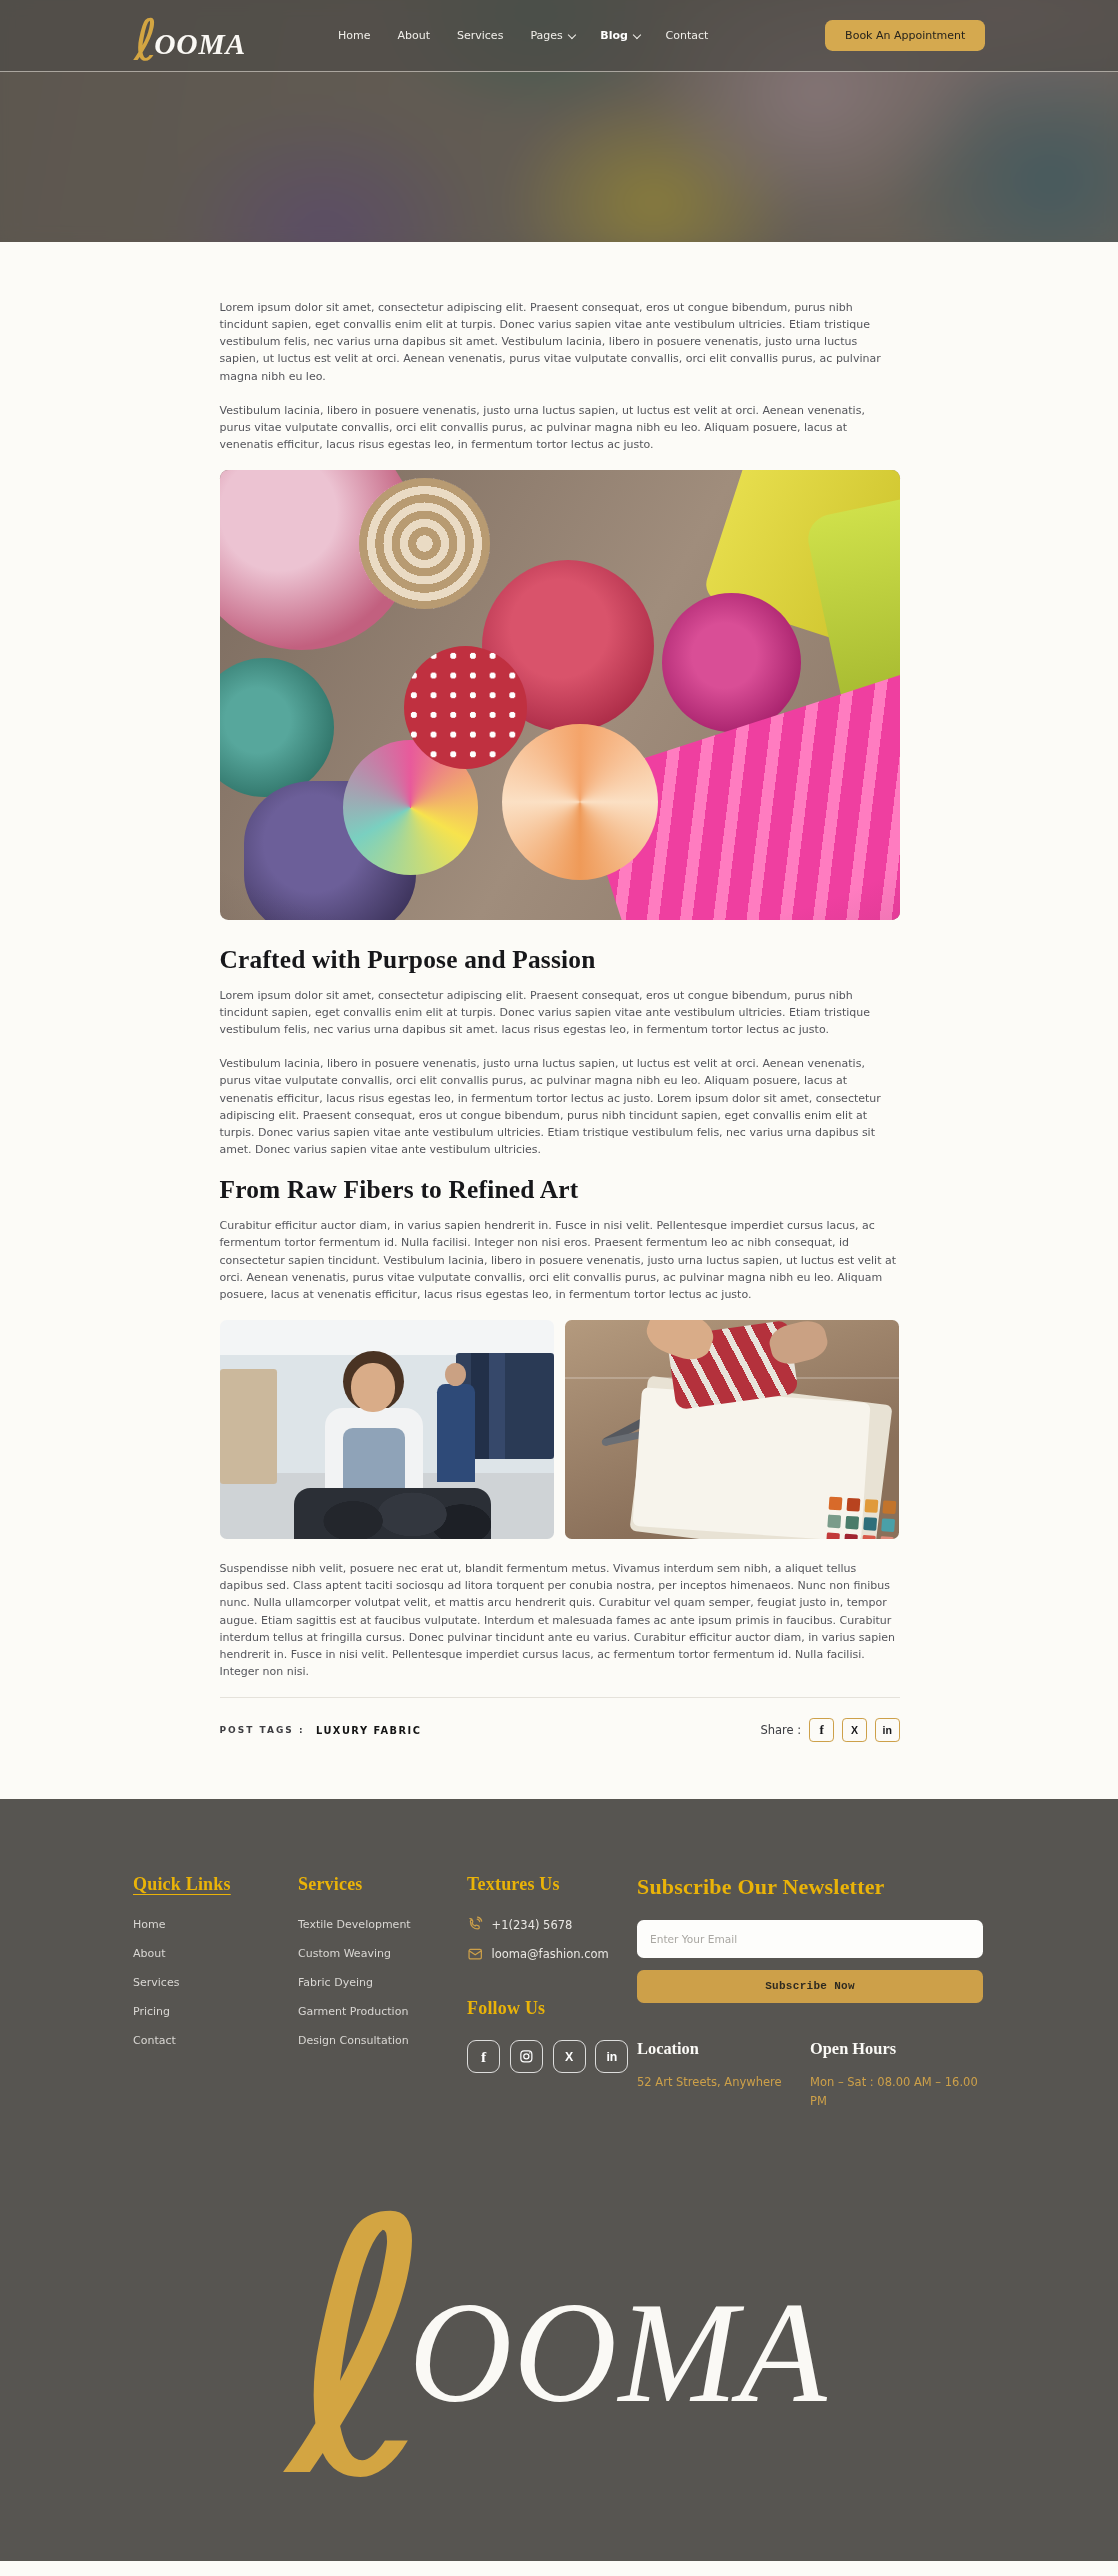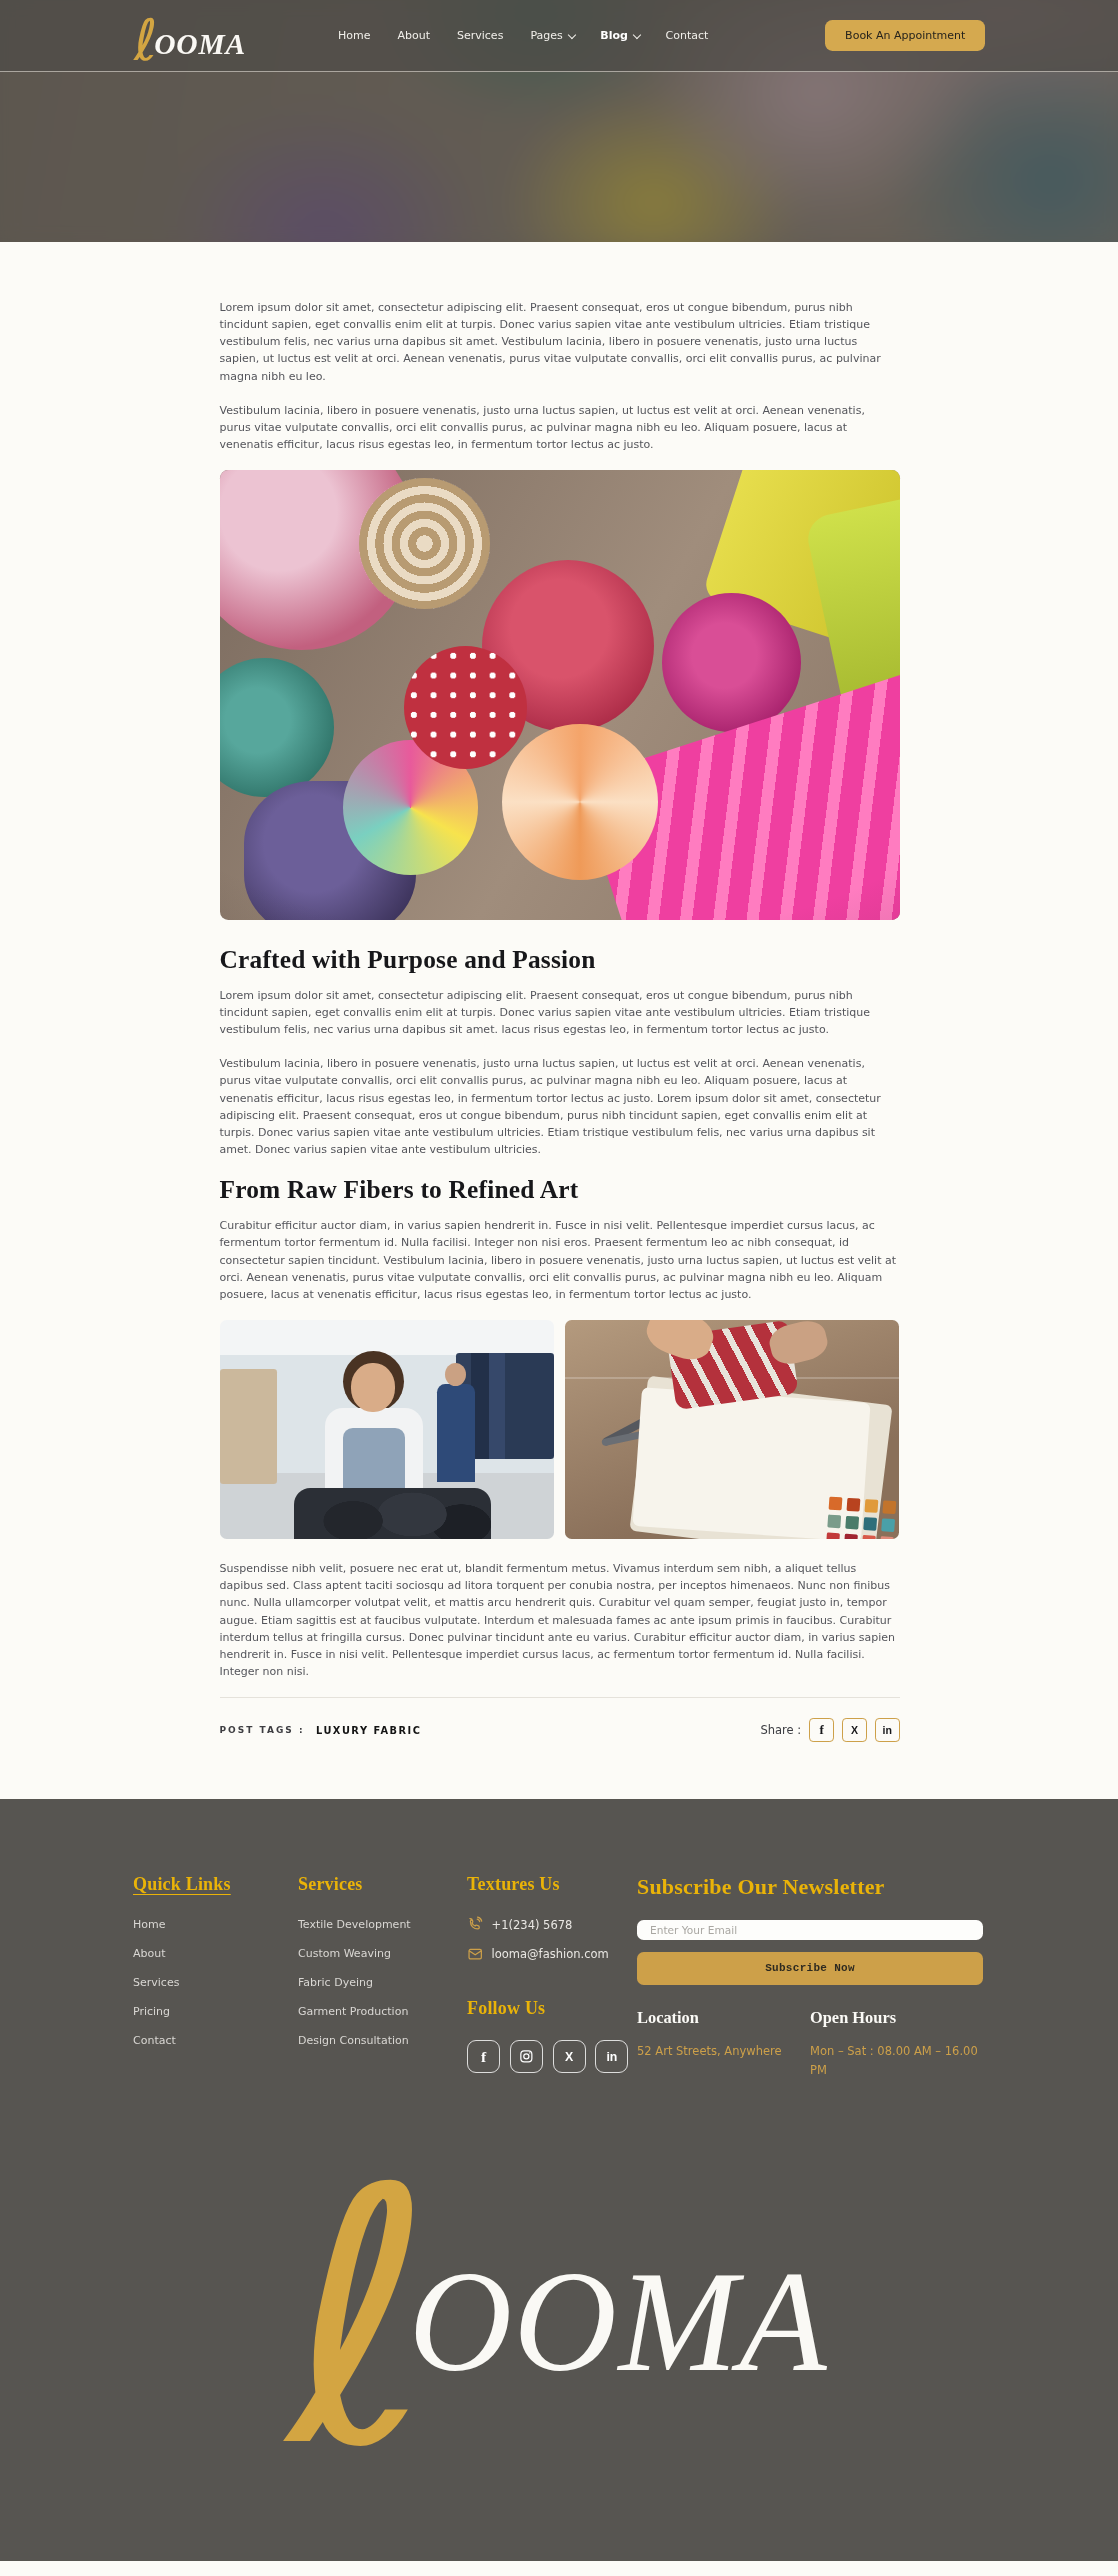--- a/index.html
+++ b/index.html
@@ -113,26 +113,26 @@
   .col-services { width:169px; }
   .col-contact { width:170px; }
   .col-news { width:346px; }
   .contact-row { display:flex; align-items:center; gap:8.2px; margin-bottom:13px; color:#E9E7E3; font-size:11.5px; }
   .follow-h { margin-top:36px !important; }
   .social-row { display:flex; gap:9.8px; }
   .social-btn { width:33px; height:33px; border:1.2px solid rgba(255,255,255,.8); border-radius:9px; background:transparent;
     display:flex; align-items:center; justify-content:center; color:#fff; font-size:12.3px; font-weight:700; cursor:pointer; }
   .social-btn .fb { font-family:"Liberation Serif",serif; font-size:15.6px; }
   .news-h { font-size:22px !important; margin-bottom:19.7px !important; }
-  .news-input { width:346px; height:20px; border:none; border-radius:6.6px; background:#FDFDFB; padding:0 13px; font-size:10.6px; color:#333; font-family:"DejaVu Sans",sans-serif; }
+  .news-input { width:346px; height:38px; border:none; border-radius:6.6px; background:#FDFDFB; padding:0 13px; font-size:10.6px; color:#333; font-family:"DejaVu Sans",sans-serif; }
   .news-input::placeholder { color:#A9A7A2; }
   .news-btn { width:346px; height:33px; margin-top:11.5px; border:none; border-radius:6.6px; background:#CDA049; color:#2E2A20; font-size:11px; font-weight:600; font-family:Liberation Mono, monospace; letter-spacing:0.3px; cursor:pointer; }
   .loc-hours { display:flex; margin-top:23px; }
   .loc-col { width:174px; }
-  .loc-col h4 { font-family:"Liberation Serif",serif; font-size:16.4px; font-weight:700; color:#FBFAF6; margin-bottom:14.7px; }
+  .loc-col h4 { font-family:"Liberation Serif",serif; font-size:16.4px; font-weight:700; color:#FBFAF6; margin-bottom:14.7px;margin-top:13px; }
   .gold-text { color:#CDA049; font-size:11.5px; line-height:1.6; }
 
   .footer-logo { display:flex; justify-content:center; align-items:flex-end; margin-top:39px; height:328px; }
   .footer-logo .script-l { font-family:"DejaVu Sans",sans-serif; font-style:italic; color:#D3A542; font-size:352px; line-height:.72; margin-right:-24.6px; }
   .footer-logo .logo-rest { font-family:"Liberation Serif",serif; font-style:italic; font-weight:400; color:#FAF9F5; font-size:143px; letter-spacing:1.6px; line-height:1; padding-bottom:52px; }
 
   svg { display:block; }
 </style>
 </head>
 <body>

